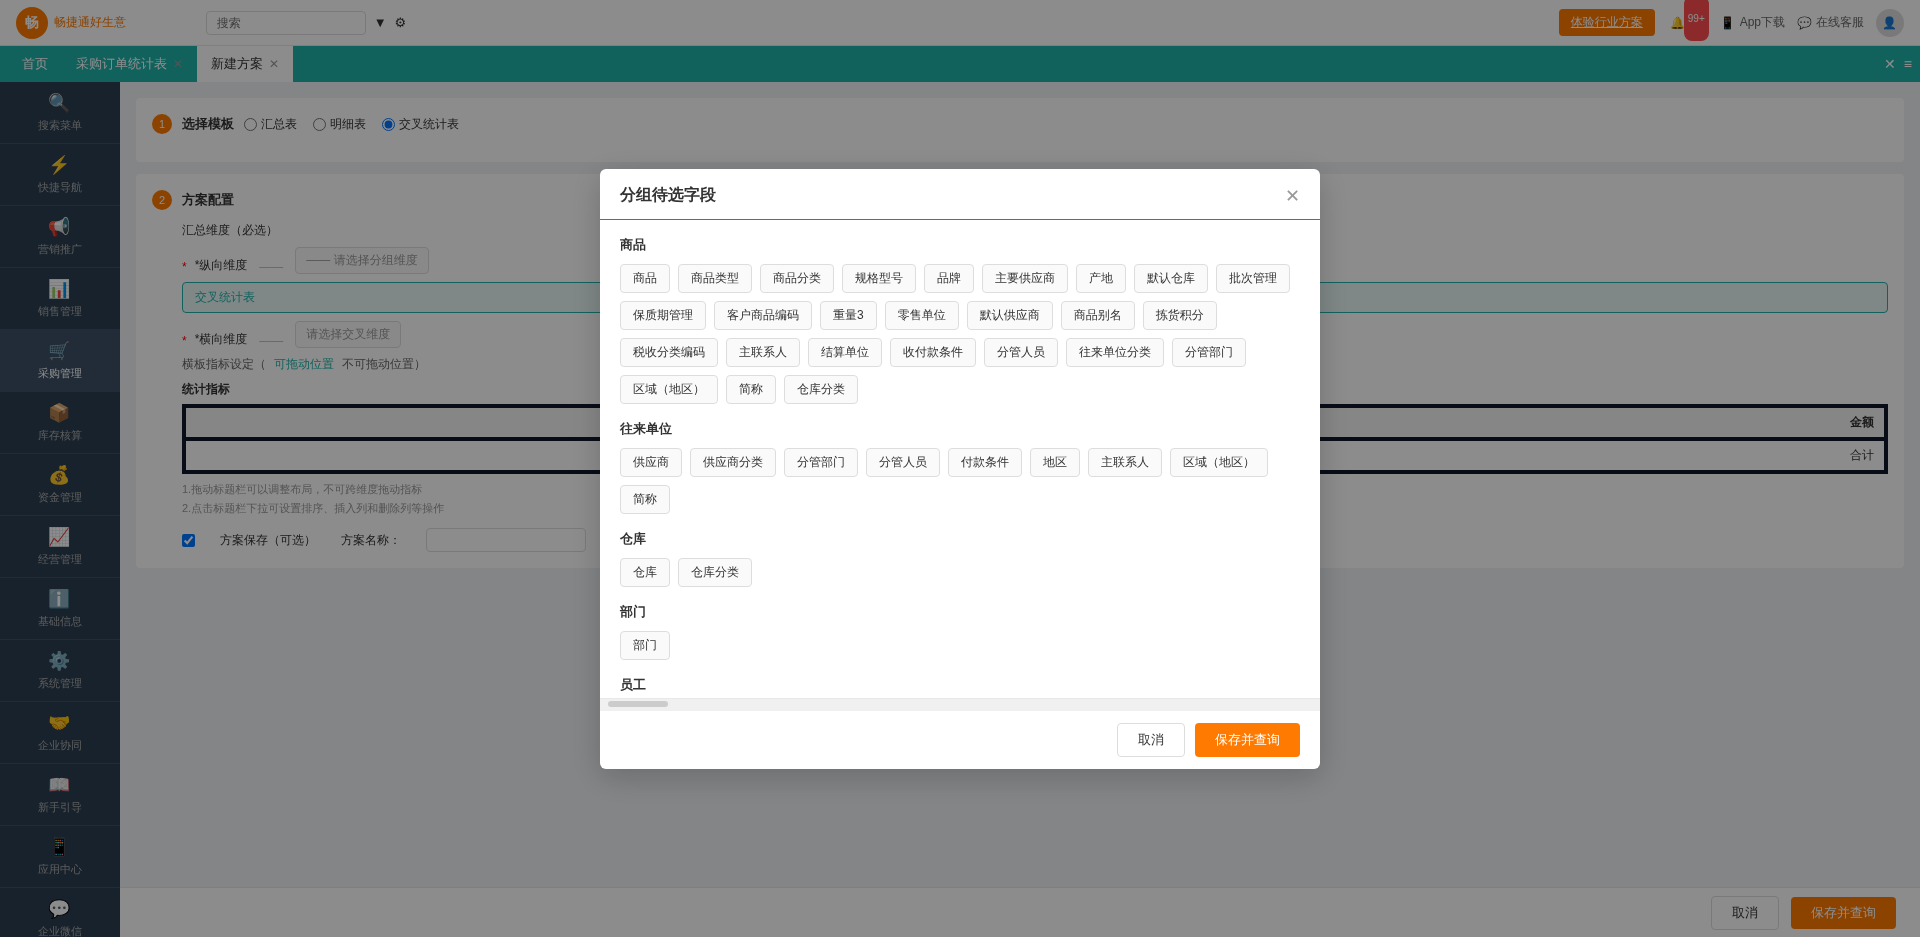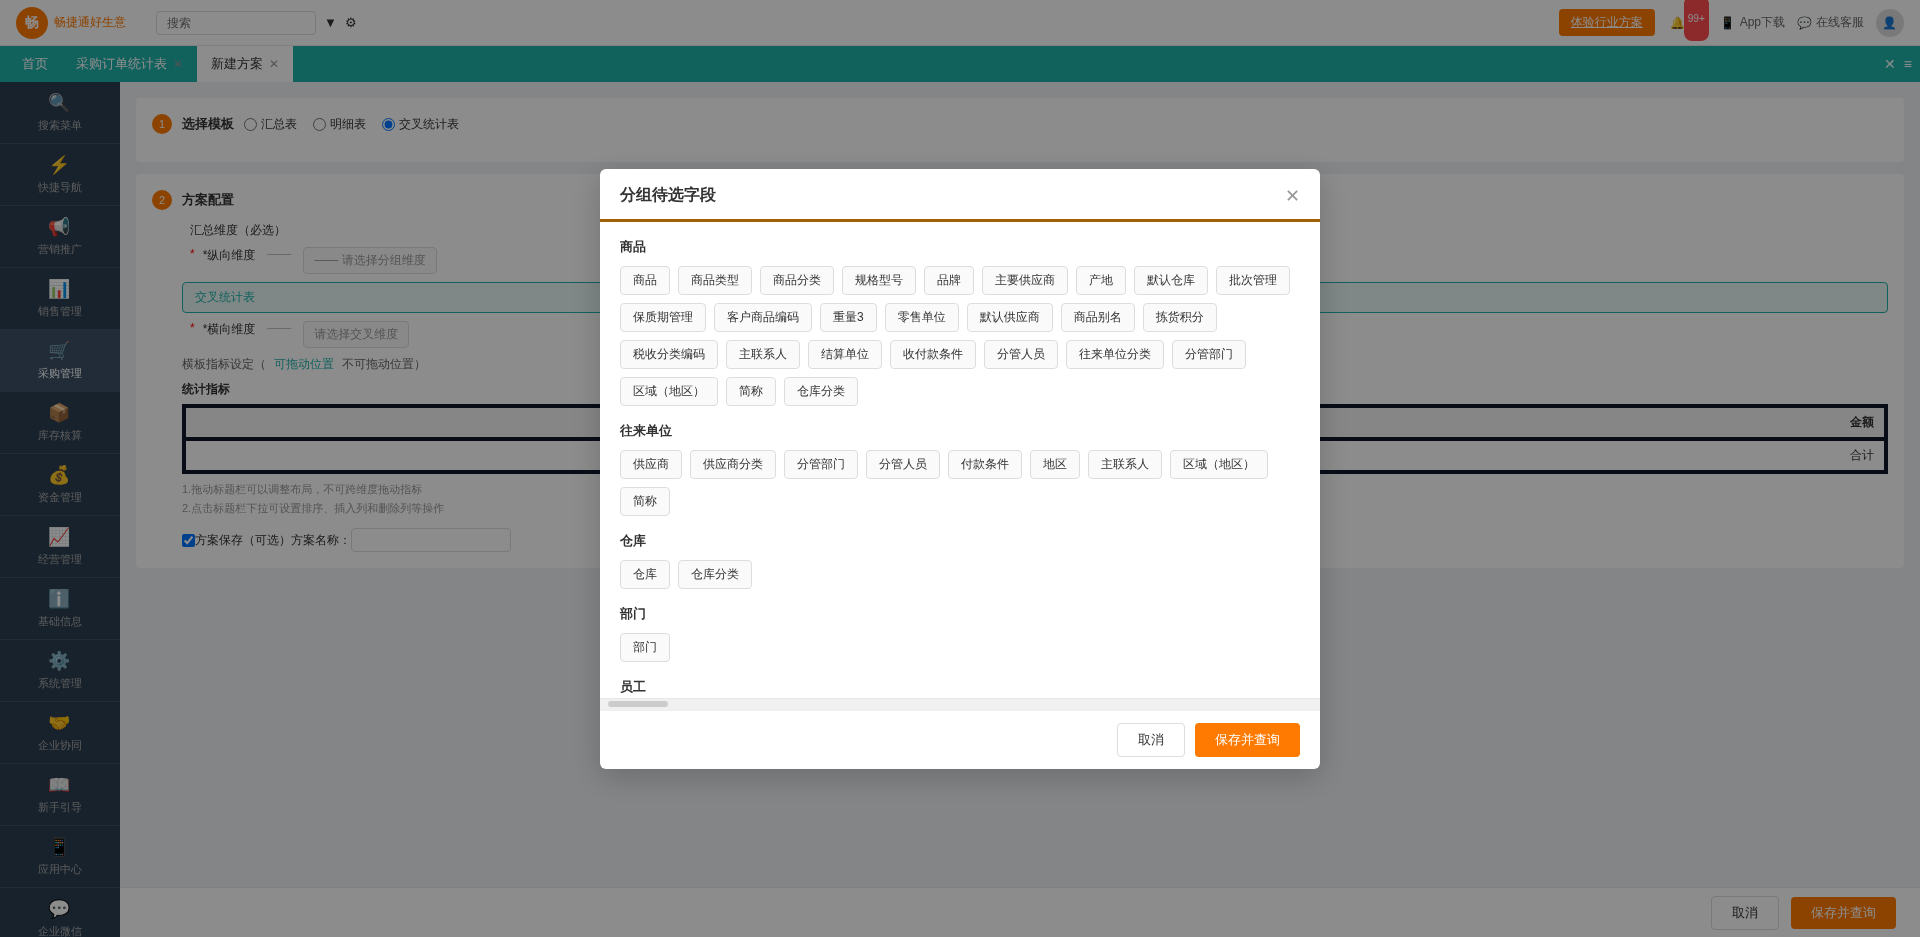--- a/index.html
+++ b/index.html
@@ -31,20 +31,21 @@
       color: #fff; font-weight: bold; font-size: 14px;
     }
     .logo-text { color: #ff7a00; font-size: 12px; line-height: 1.2; }
     .top-search {
       flex: 1;
       display: flex;
       align-items: center;
       gap: 8px;
       max-width: 300px;
       margin-left: 20px;
+      justify-content: center;
     }
     .top-search input {
       border: 1px solid #ddd;
       border-radius: 4px;
       padding: 4px 10px;
       font-size: 12px;
       width: 160px;
       outline: none;
     }
     .top-actions {
@@ -194,21 +195,21 @@
       display: flex; align-items: center; justify-content: center;
       font-size: 11px;
       flex-shrink: 0;
     }
     .step-label { font-weight: bold; font-size: 13px; }
     .template-options { display: flex; align-items: center; gap: 16px; font-size: 12px; }
     .radio-opt { display: flex; align-items: center; gap: 4px; cursor: pointer; }
     .radio-opt input[type=radio] { cursor: pointer; }
 
     .config-body { padding-left: 30px; }
-    .config-row { display: flex; align-items: flex-start; gap: 8px; margin-bottom: 8px; font-size: 12px; margin-left: 8px; }
+    .config-row { display: flex; align-items: flex-end; gap: 8px; margin-bottom: 8px; font-size: 12px; }
     .required { color: #f00; }
     .dim-line { color: #bbb; margin: 0 4px; }
     .dim-select {
       border: 1px solid #ddd;
       border-radius: 4px;
       padding: 4px 10px;
       background: #fafafa;
       font-size: 12px;
       color: #999;
       cursor: pointer;
@@ -242,21 +243,21 @@
     .preview-table th, .preview-table td {
       border: 4px solid #0f172a;
       padding: 6px 10px;
       text-align: right;
     }
     .preview-table th { background: #f5f5f5; }
 
     .notes-section { font-size: 11px; color: #999; margin-top: 8px; }
     .notes-section div { margin-bottom: 4px; }
 
-    .save-row { display: flex; align-items: center; gap: 0; margin-top: 12px; font-size: 12px; }
+    .save-row { display: flex; align-items: center; gap: 25px; margin-top: 12px; font-size: 12px; }
     .scheme-name-input {
       border: 1px solid #ddd;
       border-radius: 4px;
       padding: 4px 10px;
       width: 160px;
       font-size: 12px;
     }
 
     
     .bottom-bar {
@@ -310,21 +311,21 @@
       max-height: 600px;
       display: flex;
       flex-direction: column;
       box-shadow: 0 8px 32px rgba(0,0,0,0.2);
     }
     .modal-header {
       display: flex;
       align-items: center;
       justify-content: space-between;
       padding: 16px 20px 12px;
-      border-bottom: 3px solid #a16207;
+      border-bottom: 1px solid #a16207;
       flex-shrink: 0;
     }
     .modal-title { font-size: 16px; font-weight: bold; }
     .modal-close { font-size: 18px; color: #999; cursor: pointer; }
     .modal-body {
       flex: 1;
       overflow-y: auto;
       padding: 16px 20px;
     }
     .modal-section-title {

